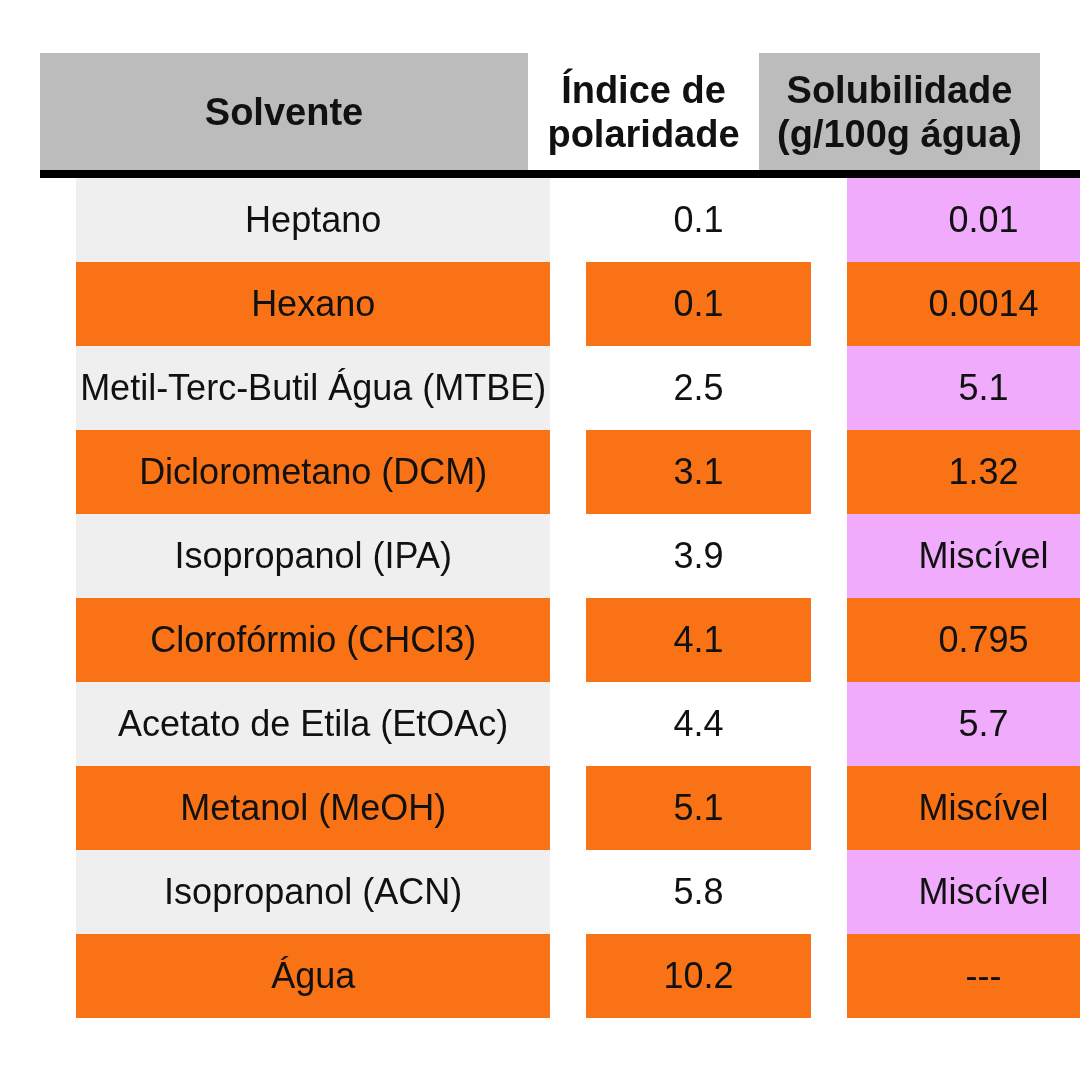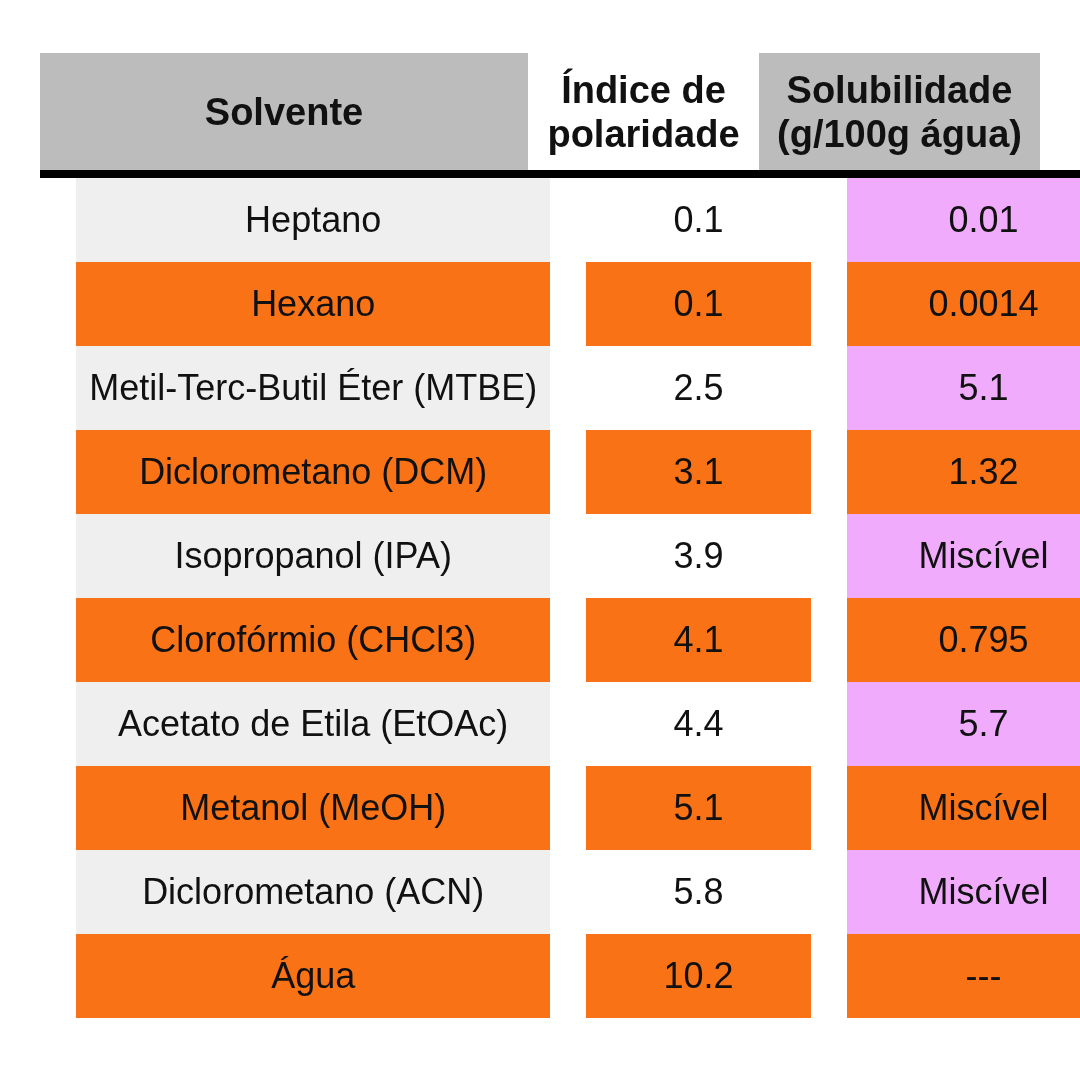--- a/index.html
+++ b/index.html
@@ -82,21 +82,21 @@
     <div class="cell c3">0.01</div>
   </div>
 
   <div class="row dark">
     <div class="cell c1">Hexano</div>
     <div class="cell c2">0.1</div>
     <div class="cell c3">0.0014</div>
   </div>
 
   <div class="row light">
-    <div class="cell c1">Metil-Terc-Butil Éter (MTBE)</div>
+    <div class="cell c1">Metil-Terc-Butil Água (MTBE)</div>
     <div class="cell c2">2.5</div>
     <div class="cell c3">5.1</div>
   </div>
 
   <div class="row dark">
     <div class="cell c1">Diclorometano (DCM)</div>
     <div class="cell c2">3.1</div>
     <div class="cell c3">1.32</div>
   </div>
 
@@ -118,21 +118,21 @@
     <div class="cell c3">5.7</div>
   </div>
 
   <div class="row dark">
     <div class="cell c1">Metanol (MeOH)</div>
     <div class="cell c2">5.1</div>
     <div class="cell c3">Miscível</div>
   </div>
 
   <div class="row light">
-    <div class="cell c1">Diclorometano (ACN)</div>
+    <div class="cell c1">Isopropanol (ACN)</div>
     <div class="cell c2">5.8</div>
     <div class="cell c3">Miscível</div>
   </div>
 
   <div class="row dark">
     <div class="cell c1">Água</div>
     <div class="cell c2">10.2</div>
     <div class="cell c3">---</div>
   </div>
 

